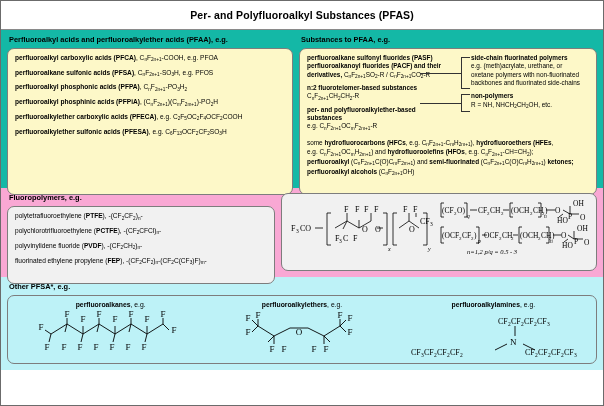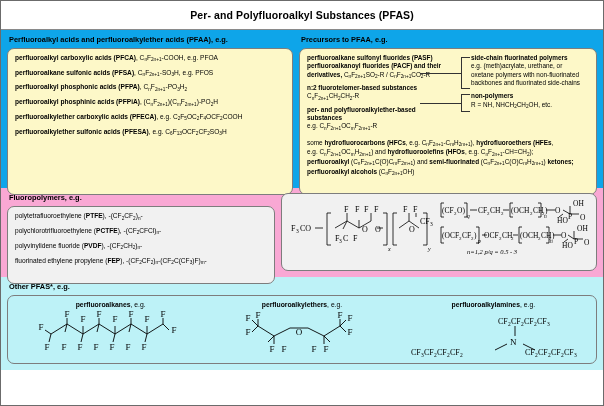--- a/index.html
+++ b/index.html
@@ -15,21 +15,21 @@
   }
   
   .title-bar{
     height:28px;display:flex;align-items:center;justify-content:center;
     background:#ffffff;border-bottom:1px solid #8a8a8a;
   }
   .title-bar .t{font-size:10.5px;font-weight:bold;letter-spacing:.1px;}
 
   
   .band{box-sizing:border-box;padding:5px 6px 6px 6px;}
-  .band-yellow{background:#0ea5e9;}
+  .band-yellow{background:#14b8a6;}
   .band-gray{background:#f9a8d4;}
   .band-cyan{background:#bdf2f7;}
   .band-head{font-size:7.4px;font-weight:bold;margin:0 0 4px 2px;}
 
   .cols{display:flex;gap:6px;align-items:stretch;}
   .col-l{width:286px;}
   .col-r{flex:1;}
 
   .card{
     box-sizing:border-box;border:1px solid #7d7d7d;border-radius:7px;
@@ -87,21 +87,21 @@
           <div class="ln"><b>perfluoroalkyl carboxylic acids (PFCA)</b><span>, C<sub>n</sub>F<sub>2n+1</sub>-COOH, e.g. PFOA</span></div>
           <div class="ln"><b>perfluoroalkane sulfonic acids (PFSA)</b><span>, C<sub>n</sub>F<sub>2n+1</sub>-SO<sub>3</sub>H, e.g. PFOS</span></div>
           <div class="ln"><b>perfluoroalkyl phosphonic acids (PFPA)</b><span>, C<sub>n</sub>F<sub>2n+1</sub>-PO<sub>3</sub>H<sub>2</sub></span></div>
           <div class="ln"><b>perfluoroalkyl phosphinic acids (PFPiA)</b><span>, (C<sub>n</sub>F<sub>2n+1</sub>)(C<sub>m</sub>F<sub>2m+1</sub>)-PO<sub>2</sub>H</span></div>
           <div class="ln"><b>perfluoroalkylether carboxylic acids (PFECA)</b><span>, e.g. C<sub>2</sub>F<sub>5</sub>OC<sub>2</sub>F<sub>4</sub>OCF<sub>2</sub>COOH</span></div>
           <div class="ln"><b>perfluoroalkylether sulfonic acids (PFESA)</b><span>, e.g. C<sub>6</sub>F<sub>13</sub>OCF<sub>2</sub>CF<sub>2</sub>SO<sub>3</sub>H</span></div>
         </div>
       </div>
 
       <div class="col-r">
-        <div class="band-head">Precursors to PFAA, e.g.</div>
+        <div class="band-head">Substances to PFAA, e.g.</div>
         <div class="card">
           <div class="prec">
             <div class="prec-l">
               <div class="pln"><b>perfluoroalkane sulfonyl fluorides (PASF)</b></div>
               <div class="pln"><b>perfluoroalkanoyl fluorides (PACF) and their</b></div>
               <div class="pln"><b>derivatives,</b> C<sub>n</sub>F<sub>2n+1</sub>SO<sub>2</sub>-R / C<sub>n</sub>F<sub>2n+1</sub>CO<sub>2</sub>-R</div>
               <div class="gap"></div>
               <div class="pln"><b>n:2 fluorotelomer-based substances</b></div>
               <div class="pln">C<sub>n</sub>F<sub>2n+1</sub>CH<sub>2</sub>CH<sub>2</sub>-R</div>
               <div class="gap"></div>
@@ -263,21 +263,21 @@
                 <text x="30" y="55" font-size="6.5" font-style="italic">n=1,2  p/q = 0.5 - 3</text>
               </g>
             </svg>
           </div>
         </div>
       </div>
     </div>
   </div>
 
   <div class="band band-cyan">
-    <div class="band-head">Other PFAS*, e.g.</div>
+    <div class="band-head">Other PFSA*, e.g.</div>
     <div class="card card-cyan">
       <div class="three">
 
         <div>
           <div class="sub-head"><b>perfluoroalkanes</b><span>, e.g.</span></div>
           <svg width="175" height="48" viewBox="0 0 175 48" style="margin:0 auto">
             <g stroke="#000" stroke-width="0.9" fill="none">
               <path d="M28 24 L44 14 L60 24 L76 14 L92 24 L108 14 L124 24 L140 14"></path>
               <path d="M28 24 L22 20 M28 24 L26 32"></path>
               <path d="M44 14 L44 8 M44 14 L42 22"></path>

